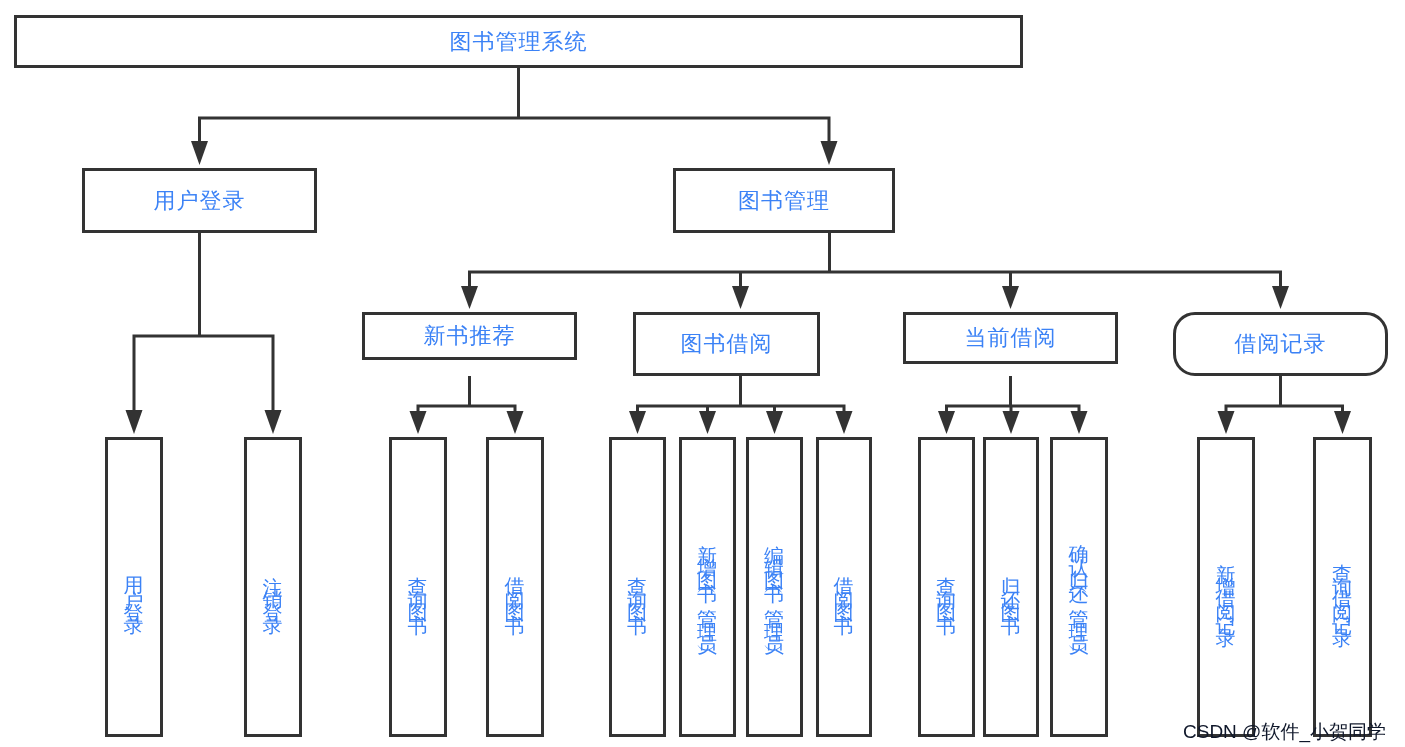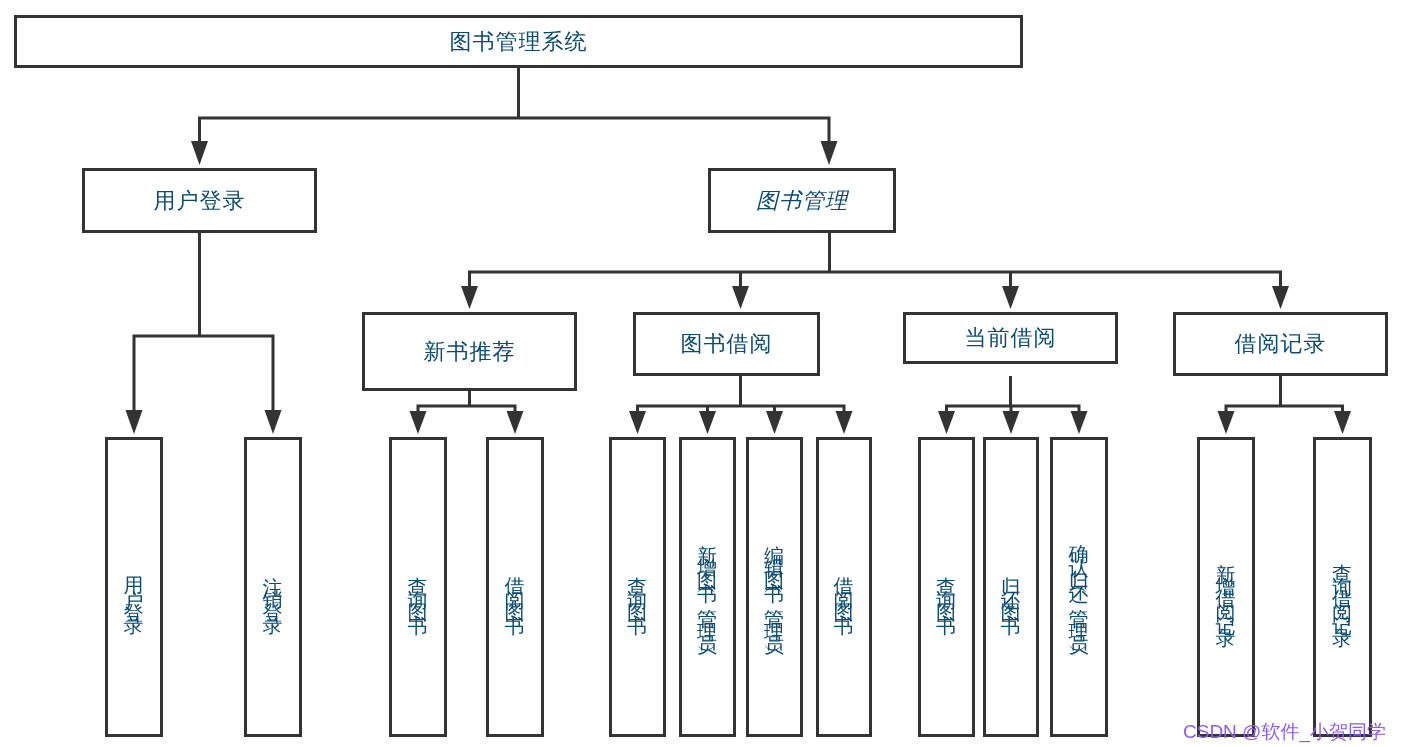--- a/index.html
+++ b/index.html
@@ -19,38 +19,38 @@
     z-index: 1;
   }
   .node {
     position: absolute;
     box-sizing: border-box;
     border: 3px solid #333333;
     background: #ffffff;
     display: flex;
     align-items: center;
     justify-content: center;
-    color: #0c4a6e;
+    color: #3b82f6;
     z-index: 2;
   }
   .node.h { font-size: 22px; letter-spacing: 1px; }
   .node.leaf span {
     writing-mode: vertical-rl;
     text-orientation: mixed;
     font-size: 20px;
     letter-spacing: 13px;
     line-height: 1;
     white-space: nowrap;
   }
   .watermark {
     position: absolute;
     left: 1183px;
     top: 719px;
     font-size: 19px;
-    color: #8b5cf6;
+    color: #0f172a;
     white-space: nowrap;
     z-index: 3;
   }
 </style>
 </head>
 <body>
 
 <div class="canvas">
 
   <svg class="connectors" viewBox="0 0 1405 747" xmlns="http://www.w3.org/2000/svg">
@@ -89,34 +89,34 @@
     </g>
   </svg>
 
   <div class="node h" style="left:14px; top:15px; width:1009px; height:53px;">
     <span>图书管理系统</span>
   </div>
 
   <div class="node h" style="left:82px; top:168px; width:235px; height:65px;">
     <span>用户登录</span>
   </div>
-  <div class="node h" style="left:708px; top:168px; width:188px; height:65px;font-style:italic;">
+  <div class="node h" style="left:673px; top:168px; width:222px; height:65px;">
     <span>图书管理</span>
   </div>
 
-  <div class="node h" style="left:362px; top:312px; width:215px; height:79px;">
+  <div class="node h" style="left:362px; top:312px; width:215px; height:48px;">
     <span>新书推荐</span>
   </div>
   <div class="node h" style="left:633px; top:312px; width:187px; height:64px;">
     <span>图书借阅</span>
   </div>
   <div class="node h" style="left:903px; top:312px; width:215px; height:52px;">
     <span>当前借阅</span>
   </div>
-  <div class="node h" style="left:1173px; top:312px; width:215px; height:64px;">
+  <div class="node h" style="left:1173px; top:312px; width:215px; height:64px;border-radius:22px;">
     <span>借阅记录</span>
   </div>
 
   <div class="node leaf" style="left:105px; top:437px; width:58px; height:300px;">
     <span>用户登录</span>
   </div>
   <div class="node leaf" style="left:244px; top:437px; width:58px; height:300px;">
     <span>注销登录</span>
   </div>
   <div class="node leaf" style="left:389px; top:437px; width:58px; height:300px;">

